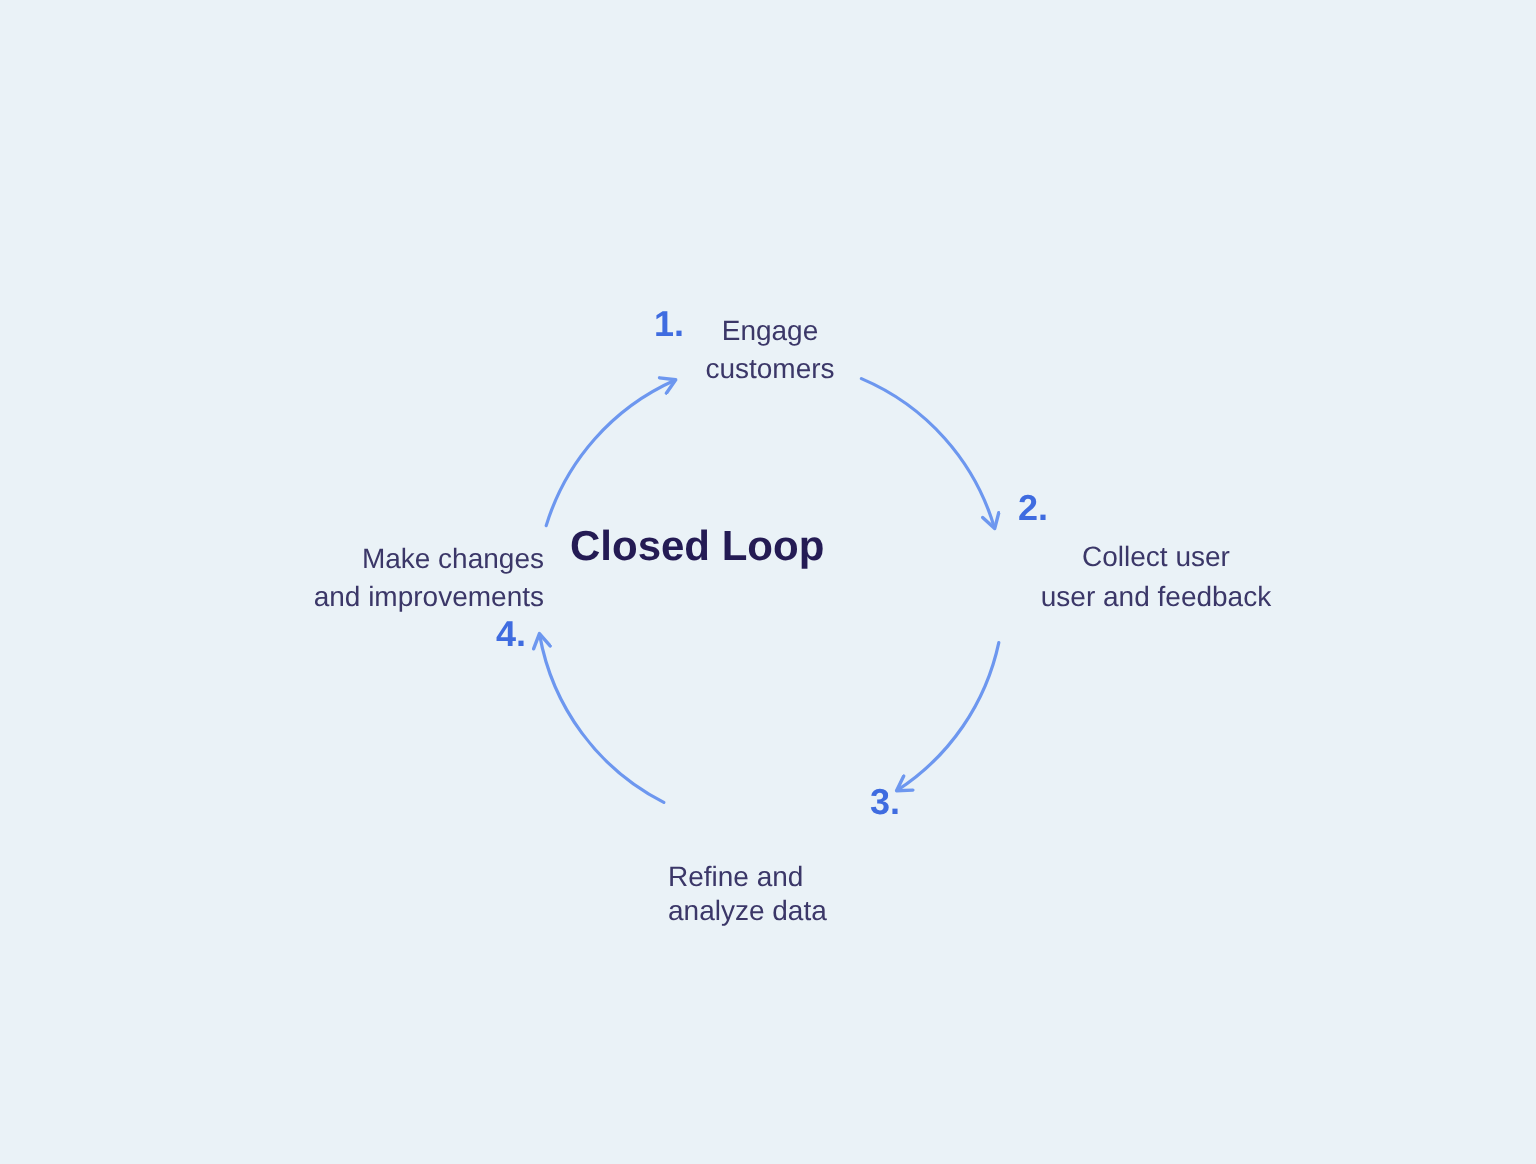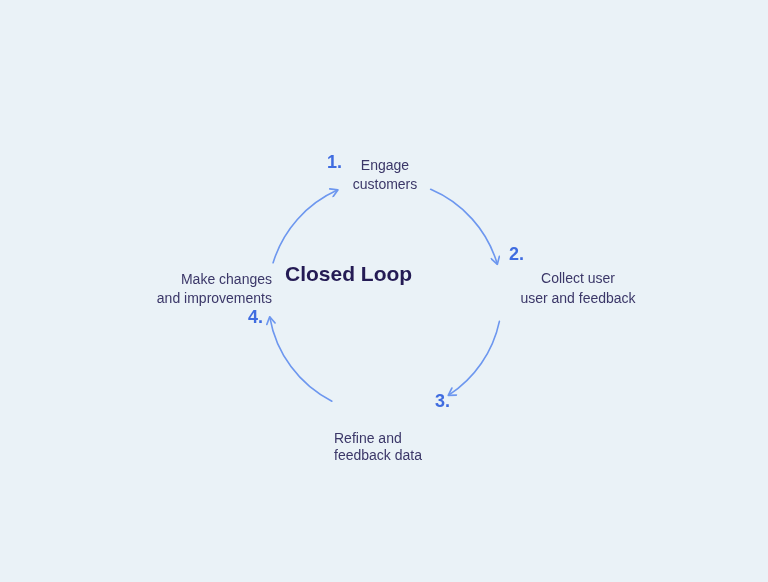--- a/index.html
+++ b/index.html
@@ -89,21 +89,21 @@
 
   <div class="step-number n2">2.</div>
   <div class="step-label l2">
     <div>Collect user</div>
     <div>user and feedback</div>
   </div>
 
   <div class="step-number n3">3.</div>
   <div class="step-label l3">
     <div>Refine and</div>
-    <div>feedback data</div>
+    <div>analyze data</div>
   </div>
 
   <div class="step-number n4">4.</div>
   <div class="step-label l4">
     <div>Make changes</div>
     <div>and improvements</div>
   </div>
 
 </div>
 

